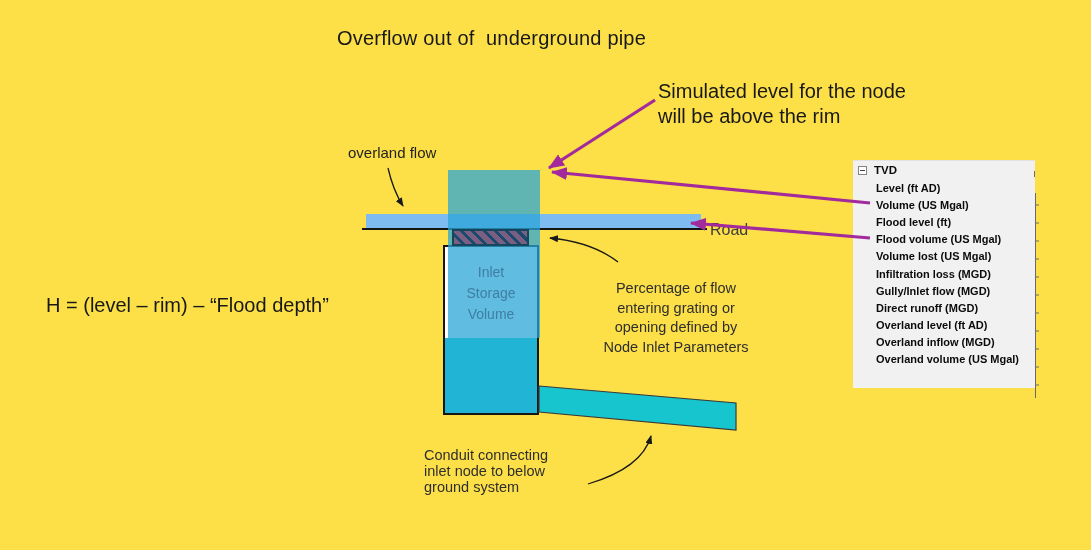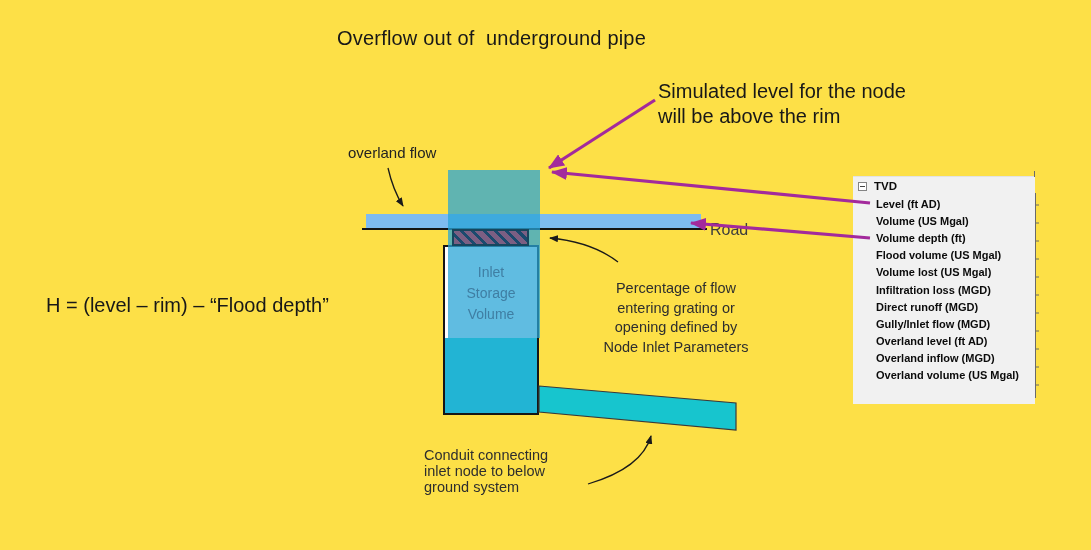--- a/index.html
+++ b/index.html
@@ -23,21 +23,21 @@
   #overland-bar{left:366px;top:214px;width:335px;height:14px;background:#7ebbf0;z-index:2;}
   #road-line{left:362px;top:228px;width:345px;height:2px;background:#141414;z-index:3;}
   #inlet-box{left:443px;top:245px;width:96px;height:170px;background:#fff;border:2px solid #161616;box-sizing:border-box;z-index:4;}
   #water-fill{left:445px;top:338px;width:92px;height:75px;background:#22b4d4;z-index:5;}
   #column{left:448px;top:170px;width:92px;height:168px;background:rgba(40,165,215,0.74);z-index:6;}
   #grating{left:452px;top:229px;width:77px;height:17px;box-sizing:border-box;border:2px solid #16465e;
            background:repeating-linear-gradient(45deg,#7b5f83 0 5px,#1b4a6e 5px 8px);z-index:7;}
   #inlet-label{left:443px;top:262px;width:96px;text-align:center;font-size:14px;line-height:21px;color:#3f7ea3;z-index:8;}
 
   
-  #tvd-panel{left:853px;top:176px;width:182px;height:227px;background:#f1f1f1;border-top:1px solid #e3e3e3;z-index:9;}
+  #tvd-panel{left:853px;top:160px;width:182px;height:227px;background:#f1f1f1;border-top:1px solid #e3e3e3;z-index:9;}
   #tvd-header{display:flex;align-items:center;height:18px;padding-left:5px;}
   #tvd-minus{width:9px;height:9px;border:1px solid #848484;background:#fff;position:relative;box-sizing:border-box;}
   #tvd-minus::after{content:"";position:absolute;left:1px;right:1px;top:3px;height:1px;background:#444;}
   #tvd-title{margin-left:7px;font-size:11.5px;font-weight:bold;color:#0b0b0b;}
   .tvd-item{height:17.2px;display:flex;align-items:center;padding-left:23px;font-size:11px;font-weight:600;color:#0b0b0b;}
 
   
   #overlay{left:0;top:0;z-index:20;pointer-events:none;}
 </style>
 </head>
@@ -79,42 +79,42 @@
 
         <div class="tvd-item">
           <span>Level (ft AD)</span>
         </div>
 
         <div class="tvd-item">
           <span>Volume (US Mgal)</span>
         </div>
 
         <div class="tvd-item">
-          <span>Volume depth (ft)</span>
+          <span>Flood level (ft)</span>
         </div>
 
         <div class="tvd-item">
           <span>Flood volume (US Mgal)</span>
         </div>
 
         <div class="tvd-item">
           <span>Volume lost (US Mgal)</span>
         </div>
 
         <div class="tvd-item">
           <span>Infiltration loss (MGD)</span>
         </div>
 
 
         <div class="tvd-item">
-          <span>Direct runoff (MGD)</span>
+          <span>Gully/Inlet flow (MGD)</span>
         </div>
 
         <div class="tvd-item">
-          <span>Gully/Inlet flow (MGD)</span>
+          <span>Direct runoff (MGD)</span>
         </div>
 
         <div class="tvd-item">
           <span>Overland level (ft AD)</span>
         </div>
 
         <div class="tvd-item">
           <span>Overland inflow (MGD)</span>
         </div>
 

